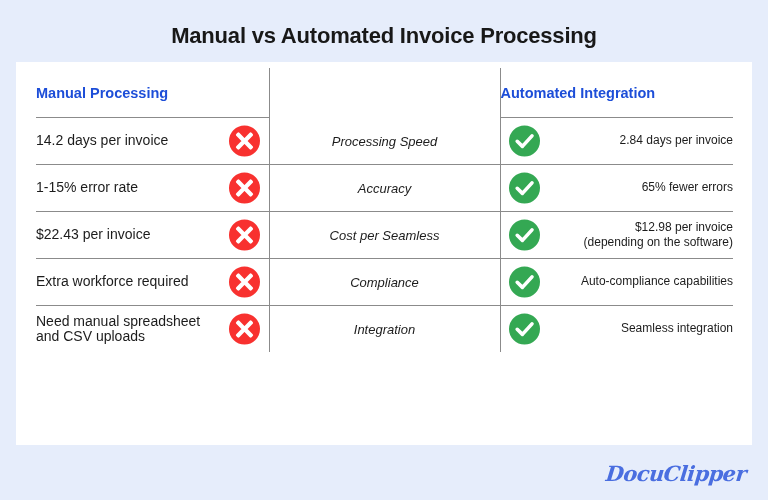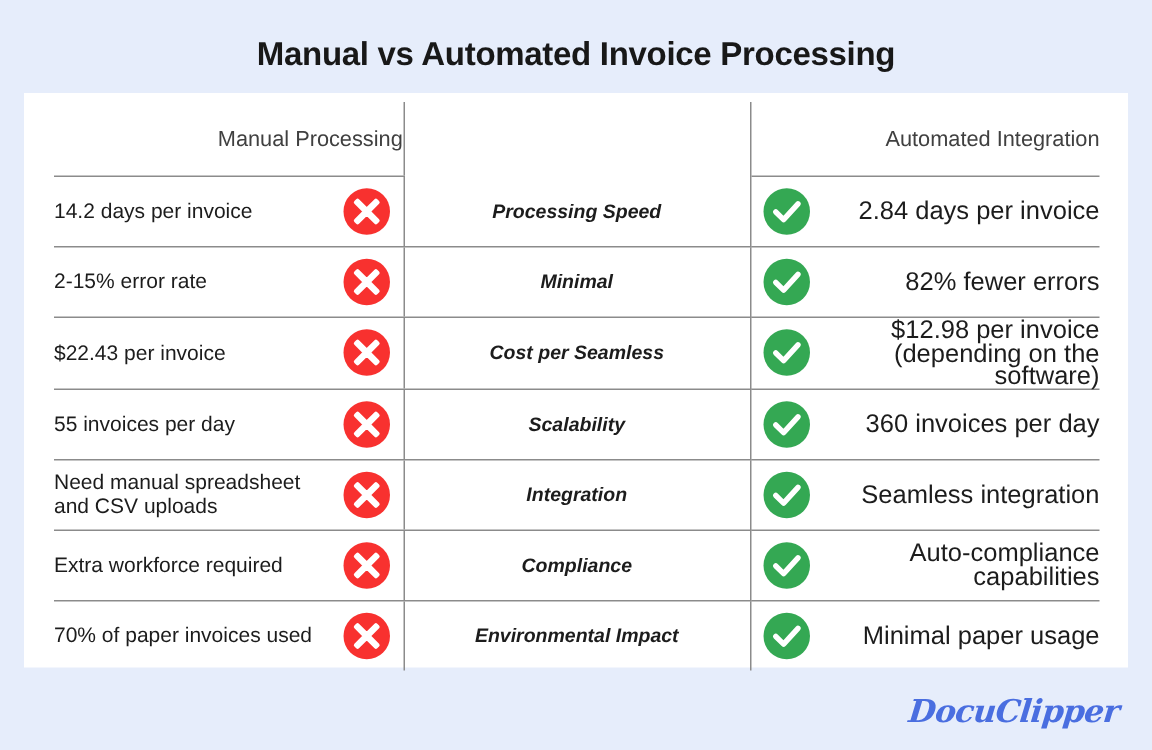--- a/index.html
+++ b/index.html
@@ -55,23 +55,23 @@
   }
 
   .col-left   { width: 233px; }
   .col-mid    { width: 231px; }
   .col-right  { width: 233px; }
 
   
   .hdr-row th {
     height: 49px;
     font-size: 14.5px;
-    font-weight: normal;
-    color: #404040;
-    text-align: right;
+    font-weight: bold;
+    color: #1d4ed8;
+    text-align: left;
     border-bottom: 1.3px solid #8b8b8b;
   }
   .hdr-row th.mid-head {
     border-left: 1.3px solid #8b8b8b;
     border-right: 1.3px solid #8b8b8b;
     border-bottom: none;
   }
 
   
   .data-row td {
@@ -94,29 +94,28 @@
   }
   .cell-mid {
     border-left: 1.3px solid #8b8b8b;
     border-right: 1.3px solid #8b8b8b;
     text-align: center;
   }
   .cell-mid .txt {
     font-size: 13px;
     font-style: italic;
     color: #1c1c1c;
-    font-weight: bold;
   }
   .cell-right {
     position: relative;
     padding-left: 44px;
     padding-right: 2px;
   }
   .cell-right .txt {
-    font-size: 17px;
+    font-size: 12px;
     color: #1c1c1c;
     line-height: 15.5px;
     text-align: right;
     display: block;
     padding-left: 48px;
   }
 
   
   .icon-x, .icon-check {
     position: absolute;
@@ -190,35 +189,35 @@
           <span class="icon-check">
             <svg viewBox="0 0 31 31" xmlns="http://www.w3.org/2000/svg">
               <path d="M8.2 15.8 L13.4 20.9 L23.0 10.4" fill="none" stroke="#ffffff" stroke-width="3.6" stroke-linecap="round" stroke-linejoin="round"></path>
             </svg>
           </span>
           <span class="txt">2.84 days per invoice</span>
         </td>
       </tr>
       <tr class="data-row">
         <td class="cell-left">
-          <span class="txt">2-15% error rate</span>
-          <span class="icon-x">
-            <svg viewBox="0 0 31 31" xmlns="http://www.w3.org/2000/svg">
-              <path d="M9.4 8.2 L15.5 14.3 L21.6 8.2 L22.8 9.4 L16.7 15.5 L22.8 21.6 L21.6 22.8 L15.5 16.7 L9.4 22.8 L8.2 21.6 L14.3 15.5 L8.2 9.4 Z" fill="#ffffff" stroke="#ffffff" stroke-width="2.6" stroke-linejoin="round"></path>
-            </svg>
-          </span>
-        </td>
-        <td class="cell-mid"><span class="txt">Minimal</span></td>
-        <td class="cell-right">
-          <span class="icon-check">
-            <svg viewBox="0 0 31 31" xmlns="http://www.w3.org/2000/svg">
-              <path d="M8.2 15.8 L13.4 20.9 L23.0 10.4" fill="none" stroke="#ffffff" stroke-width="3.6" stroke-linecap="round" stroke-linejoin="round"></path>
-            </svg>
-          </span>
-          <span class="txt">82% fewer errors</span>
+          <span class="txt">1-15% error rate</span>
+          <span class="icon-x">
+            <svg viewBox="0 0 31 31" xmlns="http://www.w3.org/2000/svg">
+              <path d="M9.4 8.2 L15.5 14.3 L21.6 8.2 L22.8 9.4 L16.7 15.5 L22.8 21.6 L21.6 22.8 L15.5 16.7 L9.4 22.8 L8.2 21.6 L14.3 15.5 L8.2 9.4 Z" fill="#ffffff" stroke="#ffffff" stroke-width="2.6" stroke-linejoin="round"></path>
+            </svg>
+          </span>
+        </td>
+        <td class="cell-mid"><span class="txt">Accuracy</span></td>
+        <td class="cell-right">
+          <span class="icon-check">
+            <svg viewBox="0 0 31 31" xmlns="http://www.w3.org/2000/svg">
+              <path d="M8.2 15.8 L13.4 20.9 L23.0 10.4" fill="none" stroke="#ffffff" stroke-width="3.6" stroke-linecap="round" stroke-linejoin="round"></path>
+            </svg>
+          </span>
+          <span class="txt">65% fewer errors</span>
         </td>
       </tr>
       <tr class="data-row">
         <td class="cell-left">
           <span class="txt">$22.43 per invoice</span>
           <span class="icon-x">
             <svg viewBox="0 0 31 31" xmlns="http://www.w3.org/2000/svg">
               <path d="M9.4 8.2 L15.5 14.3 L21.6 8.2 L22.8 9.4 L16.7 15.5 L22.8 21.6 L21.6 22.8 L15.5 16.7 L9.4 22.8 L8.2 21.6 L14.3 15.5 L8.2 9.4 Z" fill="#ffffff" stroke="#ffffff" stroke-width="2.6" stroke-linejoin="round"></path>
             </svg>
           </span>
@@ -228,90 +227,52 @@
           <span class="icon-check">
             <svg viewBox="0 0 31 31" xmlns="http://www.w3.org/2000/svg">
               <path d="M8.2 15.8 L13.4 20.9 L23.0 10.4" fill="none" stroke="#ffffff" stroke-width="3.6" stroke-linecap="round" stroke-linejoin="round"></path>
             </svg>
           </span>
           <span class="txt">$12.98 per invoice<br>(depending on the software)</span>
         </td>
       </tr>
       <tr class="data-row">
         <td class="cell-left">
-          <span class="txt">55 invoices per day</span>
-          <span class="icon-x">
-            <svg viewBox="0 0 31 31" xmlns="http://www.w3.org/2000/svg">
-              <path d="M9.4 8.2 L15.5 14.3 L21.6 8.2 L22.8 9.4 L16.7 15.5 L22.8 21.6 L21.6 22.8 L15.5 16.7 L9.4 22.8 L8.2 21.6 L14.3 15.5 L8.2 9.4 Z" fill="#ffffff" stroke="#ffffff" stroke-width="2.6" stroke-linejoin="round"></path>
-            </svg>
-          </span>
-        </td>
-        <td class="cell-mid"><span class="txt">Scalability</span></td>
-        <td class="cell-right">
-          <span class="icon-check">
-            <svg viewBox="0 0 31 31" xmlns="http://www.w3.org/2000/svg">
-              <path d="M8.2 15.8 L13.4 20.9 L23.0 10.4" fill="none" stroke="#ffffff" stroke-width="3.6" stroke-linecap="round" stroke-linejoin="round"></path>
-            </svg>
-          </span>
-          <span class="txt">360 invoices per day</span>
+          <span class="txt">Extra workforce required</span>
+          <span class="icon-x">
+            <svg viewBox="0 0 31 31" xmlns="http://www.w3.org/2000/svg">
+              <path d="M9.4 8.2 L15.5 14.3 L21.6 8.2 L22.8 9.4 L16.7 15.5 L22.8 21.6 L21.6 22.8 L15.5 16.7 L9.4 22.8 L8.2 21.6 L14.3 15.5 L8.2 9.4 Z" fill="#ffffff" stroke="#ffffff" stroke-width="2.6" stroke-linejoin="round"></path>
+            </svg>
+          </span>
+        </td>
+        <td class="cell-mid"><span class="txt">Compliance</span></td>
+        <td class="cell-right">
+          <span class="icon-check">
+            <svg viewBox="0 0 31 31" xmlns="http://www.w3.org/2000/svg">
+              <path d="M8.2 15.8 L13.4 20.9 L23.0 10.4" fill="none" stroke="#ffffff" stroke-width="3.6" stroke-linecap="round" stroke-linejoin="round"></path>
+            </svg>
+          </span>
+          <span class="txt">Auto-compliance capabilities</span>
         </td>
       </tr>
       <tr class="data-row">
         <td class="cell-left">
           <span class="txt">Need manual spreadsheet<br>and CSV uploads</span>
           <span class="icon-x">
             <svg viewBox="0 0 31 31" xmlns="http://www.w3.org/2000/svg">
               <path d="M9.4 8.2 L15.5 14.3 L21.6 8.2 L22.8 9.4 L16.7 15.5 L22.8 21.6 L21.6 22.8 L15.5 16.7 L9.4 22.8 L8.2 21.6 L14.3 15.5 L8.2 9.4 Z" fill="#ffffff" stroke="#ffffff" stroke-width="2.6" stroke-linejoin="round"></path>
             </svg>
           </span>
         </td>
         <td class="cell-mid"><span class="txt">Integration</span></td>
         <td class="cell-right">
           <span class="icon-check">
             <svg viewBox="0 0 31 31" xmlns="http://www.w3.org/2000/svg">
               <path d="M8.2 15.8 L13.4 20.9 L23.0 10.4" fill="none" stroke="#ffffff" stroke-width="3.6" stroke-linecap="round" stroke-linejoin="round"></path>
             </svg>
           </span>
           <span class="txt">Seamless integration</span>
-        </td>
-      </tr>
-      <tr class="data-row">
-        <td class="cell-left">
-          <span class="txt">Extra workforce required</span>
-          <span class="icon-x">
-            <svg viewBox="0 0 31 31" xmlns="http://www.w3.org/2000/svg">
-              <path d="M9.4 8.2 L15.5 14.3 L21.6 8.2 L22.8 9.4 L16.7 15.5 L22.8 21.6 L21.6 22.8 L15.5 16.7 L9.4 22.8 L8.2 21.6 L14.3 15.5 L8.2 9.4 Z" fill="#ffffff" stroke="#ffffff" stroke-width="2.6" stroke-linejoin="round"></path>
-            </svg>
-          </span>
-        </td>
-        <td class="cell-mid"><span class="txt">Compliance</span></td>
-        <td class="cell-right">
-          <span class="icon-check">
-            <svg viewBox="0 0 31 31" xmlns="http://www.w3.org/2000/svg">
-              <path d="M8.2 15.8 L13.4 20.9 L23.0 10.4" fill="none" stroke="#ffffff" stroke-width="3.6" stroke-linecap="round" stroke-linejoin="round"></path>
-            </svg>
-          </span>
-          <span class="txt">Auto-compliance capabilities</span>
-        </td>
-      </tr>
-      <tr class="data-row">
-        <td class="cell-left">
-          <span class="txt">70% of paper invoices used</span>
-          <span class="icon-x">
-            <svg viewBox="0 0 31 31" xmlns="http://www.w3.org/2000/svg">
-              <path d="M9.4 8.2 L15.5 14.3 L21.6 8.2 L22.8 9.4 L16.7 15.5 L22.8 21.6 L21.6 22.8 L15.5 16.7 L9.4 22.8 L8.2 21.6 L14.3 15.5 L8.2 9.4 Z" fill="#ffffff" stroke="#ffffff" stroke-width="2.6" stroke-linejoin="round"></path>
-            </svg>
-          </span>
-        </td>
-        <td class="cell-mid"><span class="txt">Environmental Impact</span></td>
-        <td class="cell-right">
-          <span class="icon-check">
-            <svg viewBox="0 0 31 31" xmlns="http://www.w3.org/2000/svg">
-              <path d="M8.2 15.8 L13.4 20.9 L23.0 10.4" fill="none" stroke="#ffffff" stroke-width="3.6" stroke-linecap="round" stroke-linejoin="round"></path>
-            </svg>
-          </span>
-          <span class="txt">Minimal paper usage</span>
         </td>
       </tr>
     </tbody>
 </table>
 
 <div id="brand-logo">DocuClipper</div>
 
 </body></html>

